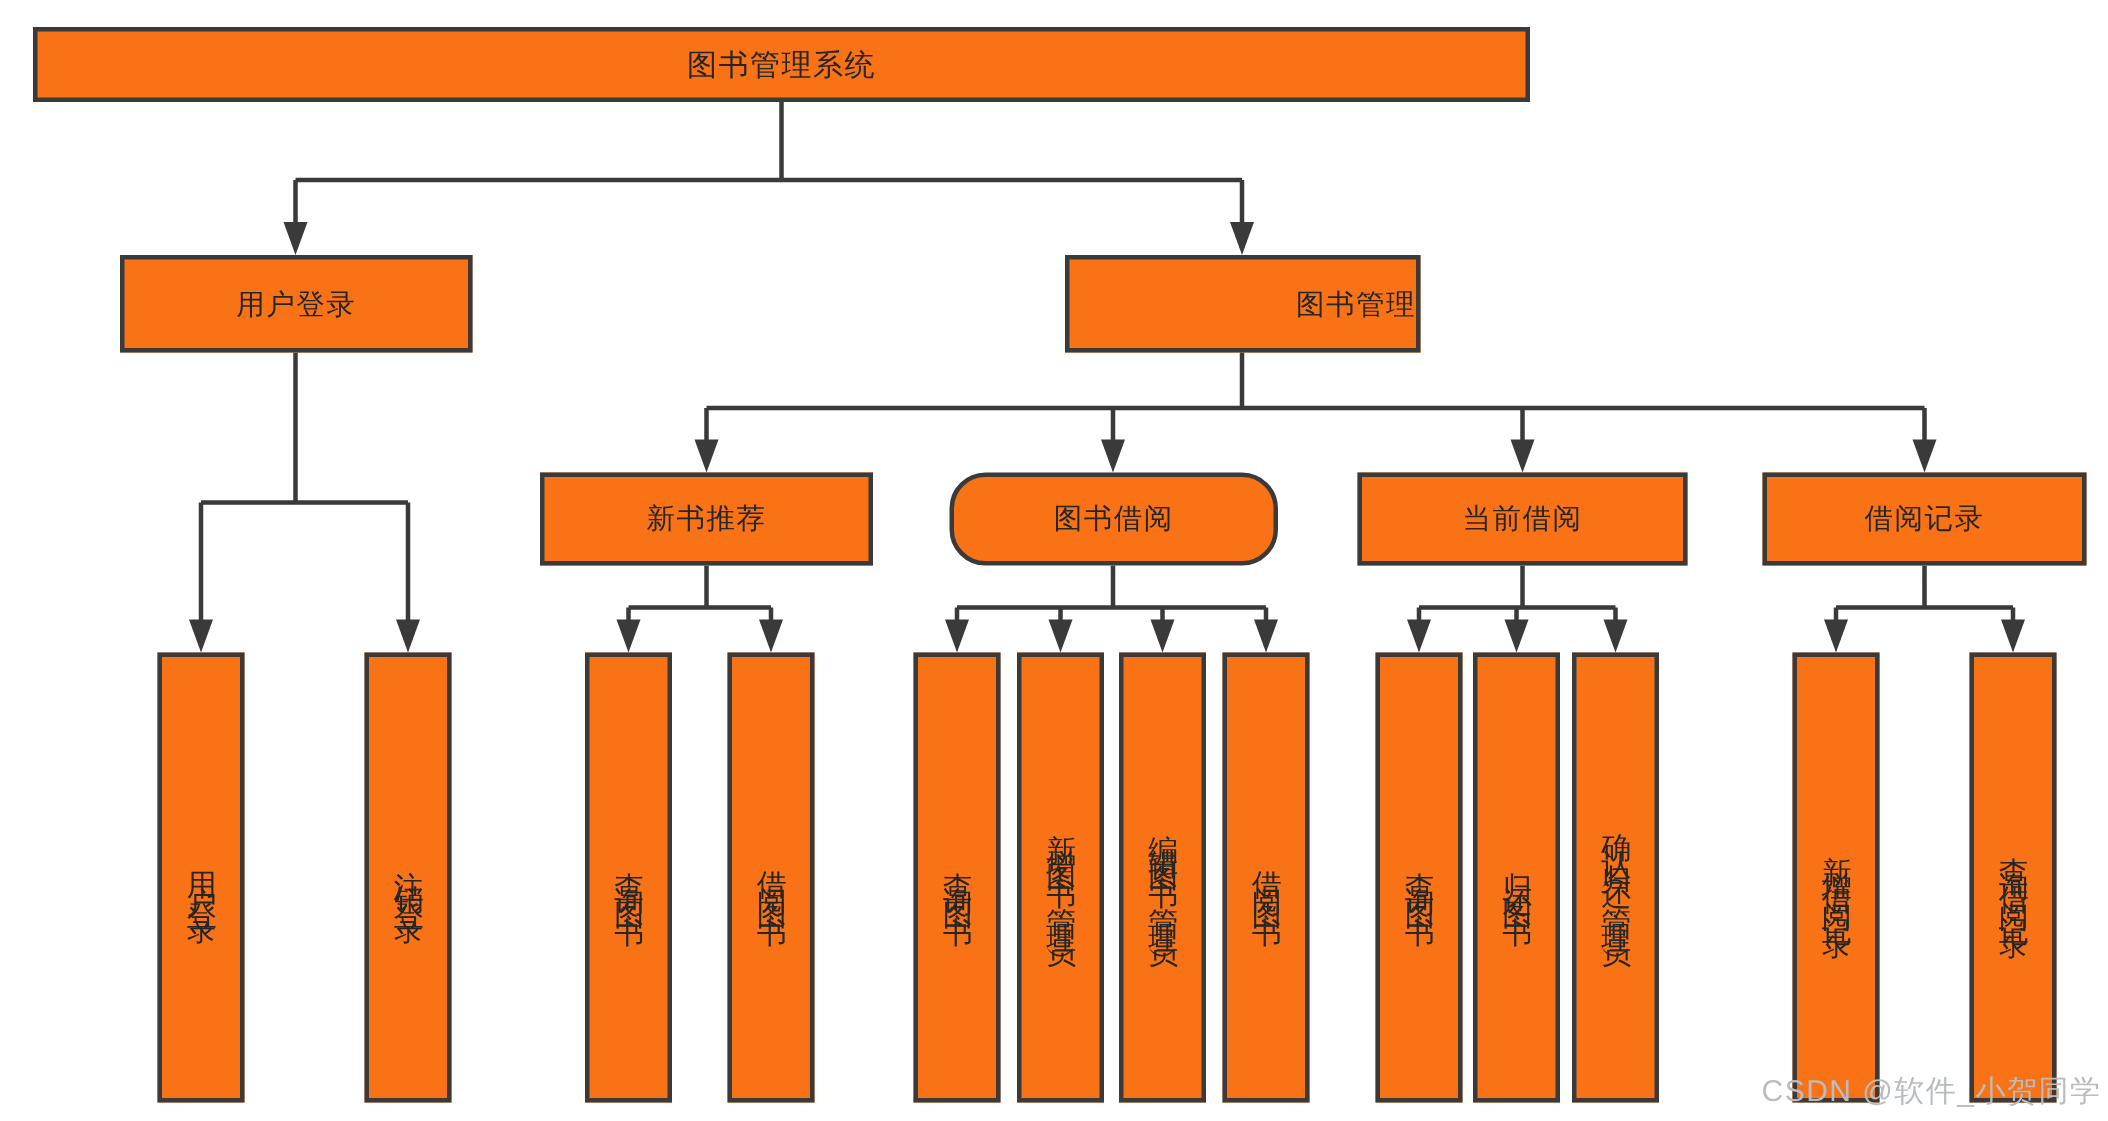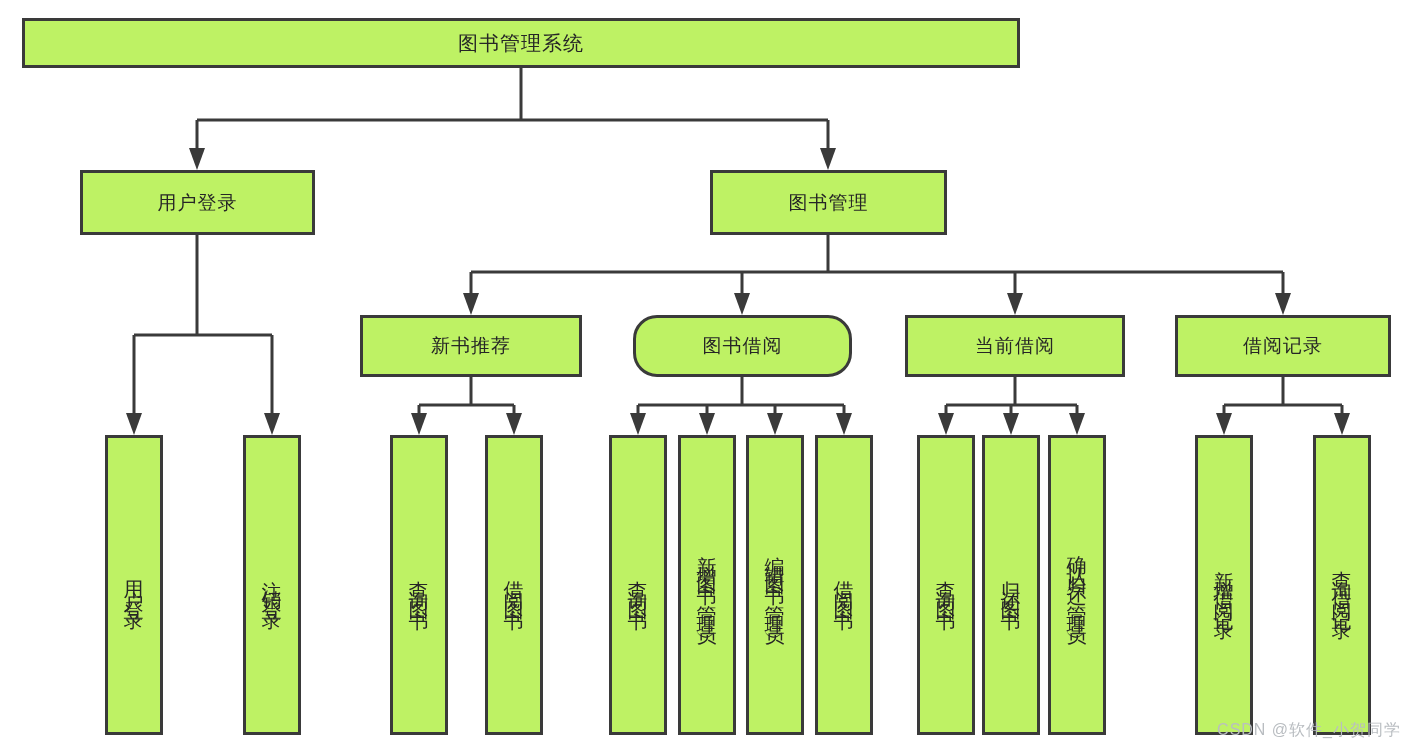--- a/index.html
+++ b/index.html
@@ -18,21 +18,21 @@
   }
   #connectors{
     position:absolute;
     left:0;top:0;
     width:1405px;height:747px;
     pointer-events:none;
   }
   .box{
     position:absolute;
     box-sizing:border-box;
-    background:#bef264;
+    background:#f97316;
     border:3px solid var(--line);
     display:flex;
     align-items:center;
     justify-content:center;
     color:var(--text);
   }
   .root-box{
     left:22px;top:18px;width:998px;height:50px;
     font-size:20px;
     letter-spacing:1px;
@@ -50,21 +50,21 @@
     font-size:20px;
     letter-spacing:10px;
     line-height:1;
     color:var(--text);
     white-space:nowrap;
   }
   #watermark{
     position:absolute;
     right:4px;
     bottom:6px;
-    font-size:16px;
+    font-size:20px;
     color:#b9bdc1;
     z-index:10;
     letter-spacing:1px;
   }
 </style>
 </head>
 <body>
 
 <div id="canvas">
 
@@ -118,21 +118,21 @@
     </g>
   </svg>
 
   <div class="box root-box">
     <span>图书管理系统</span>
   </div>
 
   <div class="box l2-box" style="left:80px;top:170px;width:235px;height:65px;">
     <span>用户登录</span>
   </div>
-  <div class="box l2-box" style="left:710px;top:170px;width:237px;height:65px;">
+  <div class="box l2-box" style="left:710px;top:170px;width:237px;height:65px;justify-content:flex-end;">
     <span>图书管理</span>
   </div>
 
   <div class="box l3-box" style="left:360px;top:315px;width:222px;height:62px;font-family:Liberation Serif, serif;">
     <span>新书推荐</span>
   </div>
   <div class="box l3-box" style="left:633px;top:315px;width:219px;height:62px;border-radius:24px;">
     <span>图书借阅</span>
   </div>
   <div class="box l3-box" style="left:905px;top:315px;width:220px;height:62px;justify-content:center;">

